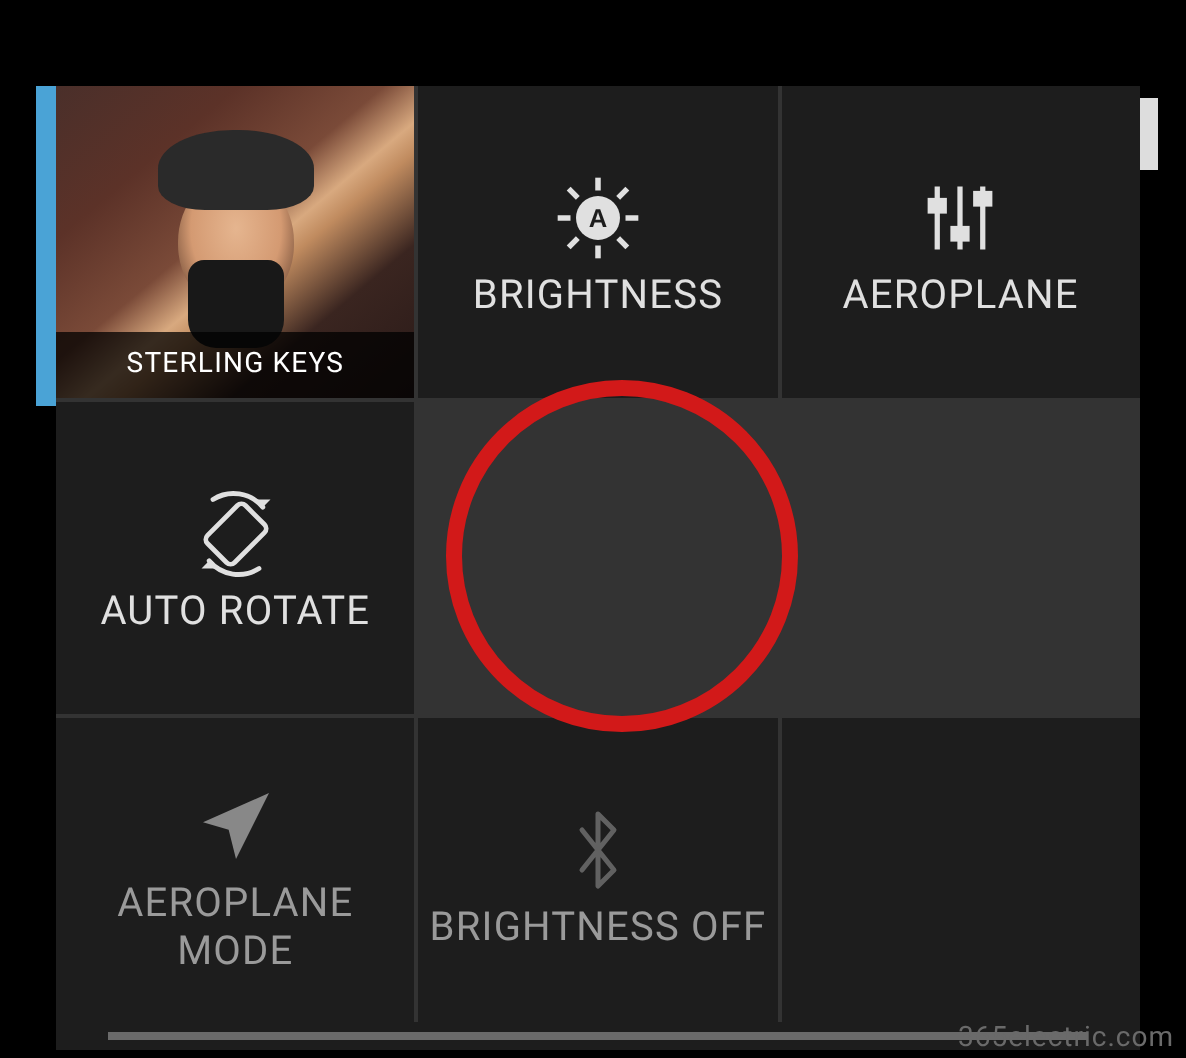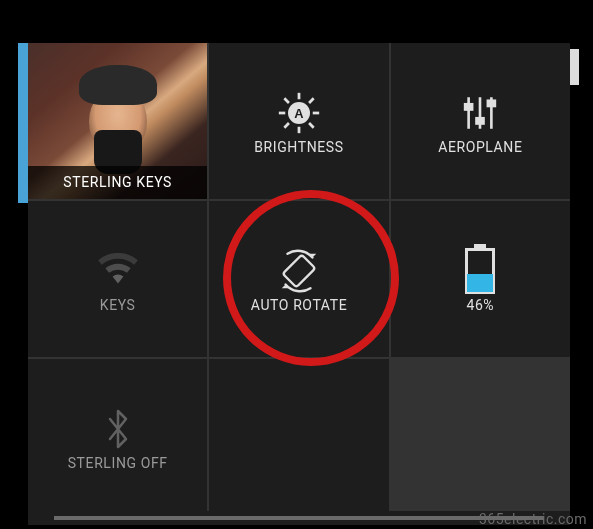--- a/index.html
+++ b/index.html
@@ -41,21 +41,21 @@
     position: relative;
     cursor: pointer;
   }
   .tile .iconwrap {
     height: 52px;
     display: flex;
     align-items: center;
     justify-content: center;
   }
   .tile .label {
-    font-size: 14px;
+    font-size: 20px;
     letter-spacing: 0.6px;
     color: #e0e0e0;
     text-align: center;
   }
   .tile.dim .label { color: #9a9a9a; }
   .tile.dim svg { opacity: 0.55; }
 
   
   .profile {
     padding: 0;
@@ -218,63 +218,51 @@
             <line x1="24" y1="6" x2="24" y2="42"></line>
             <line x1="37" y1="6" x2="37" y2="42"></line>
             <rect x="7" y="14" width="8" height="6" fill="#e0e0e0"></rect>
             <rect x="20" y="30" width="8" height="6" fill="#e0e0e0"></rect>
             <rect x="33" y="10" width="8" height="6" fill="#e0e0e0"></rect>
           </svg>
       </div>
       <div class="label">AEROPLANE</div>
     </div>
 
-    <div class="tile dim">
-      <div class="iconwrap">
-        <svg width="44" height="36" viewBox="0 0 48 40">
-            <g fill="#9a9a9a">
-              <path d="M24 34 L30 26 A10 10 0 0 0 18 26 Z"></path>
-              <path d="M14 22 A16 16 0 0 1 34 22 L38 17 A22 22 0 0 0 10 17 Z" opacity="0.7"></path>
-              <path d="M6 13 A28 28 0 0 1 42 13 L46 8 A34 34 0 0 0 2 8 Z" opacity="0.45"></path>
-            </g>
-          </svg>
-      </div>
-      <div class="label">KEYS</div>
-    </div>
 
     <div class="tile">
       <div class="iconwrap">
         <svg width="46" height="46" viewBox="0 0 48 48" fill="none" stroke="#e0e0e0" stroke-width="2.5">
             <rect x="14" y="10" width="20" height="28" rx="3" transform="rotate(45 24 24)"></rect>
             <path d="M12 6 A20 20 0 0 1 38 10" stroke-linecap="round"></path>
             <path d="M36 42 A20 20 0 0 1 10 38" stroke-linecap="round"></path>
             <polygon points="38,10 34,6 42,6" fill="#e0e0e0" stroke="none"></polygon>
             <polygon points="10,38 14,42 6,42" fill="#e0e0e0" stroke="none"></polygon>
           </svg>
       </div>
       <div class="label">AUTO ROTATE</div>
     </div>
 
-    <div class="tile">
-      <div class="iconwrap">
-        <div class="batt">
-            <div class="fill"></div>
-          </div>
-      </div>
-      <div class="label">46%</div>
-    </div>
-
+
+    <div class="tile dim row3">
+      <div class="iconwrap">
+        <svg width="44" height="44" viewBox="0 0 48 48">
+            <path fill="#e0e0e0" d="M42 6 L6 22 L20 26 L24 42 L30 30 L42 6 Z"></path>
+          </svg>
+      </div>
+      <div class="label">AEROPLANE MODE</div>
+    </div>
 
     <div class="tile dim row3">
       <div class="iconwrap">
         <svg width="38" height="44" viewBox="0 0 32 44" fill="none" stroke="#9a9a9a" stroke-width="2.5" stroke-linejoin="round" stroke-linecap="round">
             <path d="M8 12 L24 32 L16 40 L16 4 L24 12 L8 32"></path>
           </svg>
       </div>
-      <div class="label">STERLING OFF</div>
+      <div class="label">BRIGHTNESS OFF</div>
     </div>
 
     <div class="tile row3"></div>
 
   </div>
 
   <div class="ring"></div>
 </div>
 
 <div class="scrollbar-area">

